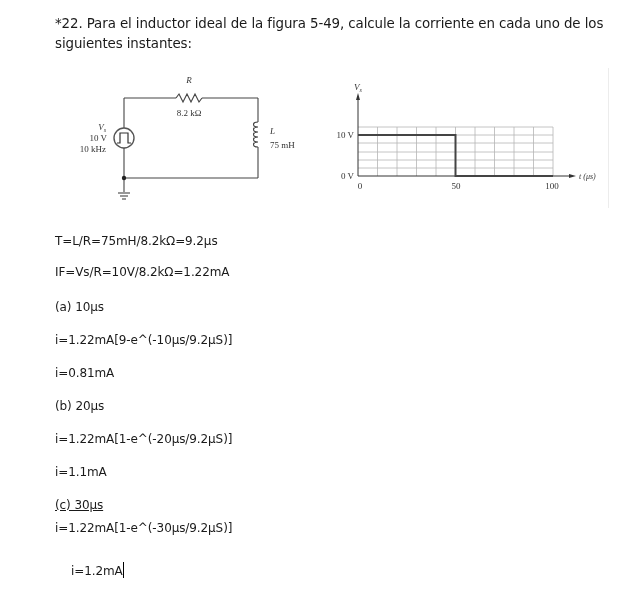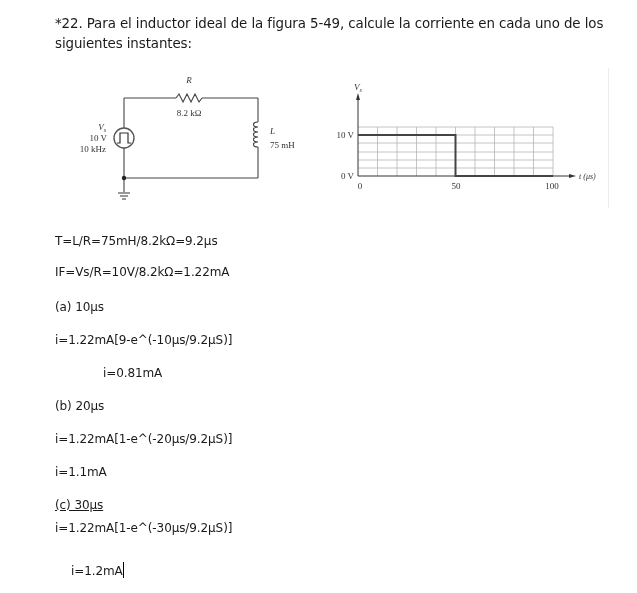--- a/index.html
+++ b/index.html
@@ -101,19 +101,19 @@
     <text x="497" y="121" class="serif" font-size="9" fill="#333" text-anchor="middle">100</text>
     <text x="524" y="111" class="serif" font-size="8" font-style="italic" fill="#333">t (μs)</text>
   </svg>
   <div class="fig-border"></div>
 </div>
 
 <div class="line" style="top:232px;">T=L/R=75mH/8.2kΩ=9.2μs</div>
 <div class="line" style="top:263px;">IF=Vs/R=10V/8.2kΩ=1.22mA</div>
 <div class="line" style="top:298px;">(a) 10μs</div>
 <div class="line" style="top:331px;">i=1.22mA[9-e^(-10μs/9.2μS)]</div>
-<div class="line" style="top:364px;margin-left:48px;">i=0.81mA</div>
+<div class="line" style="top:364px;">i=0.81mA</div>
 <div class="line" style="top:397px;">(b) 20μs</div>
 <div class="line" style="top:430px;">i=1.22mA[1-e^(-20μs/9.2μS)]</div>
 <div class="line" style="top:463px;">i=1.1mA</div>
 <div class="line" style="top:496px;text-decoration:underline;">(c) 30μs</div>
 <div class="line" style="top:519px;text-align:center;">i=1.22mA[1-e^(-30μs/9.2μS)]</div>
 <div class="line" style="top:562px;margin-left:16px;"><span>i=1.2mA</span><span class="caret"></span></div>
 
 </body></html>

